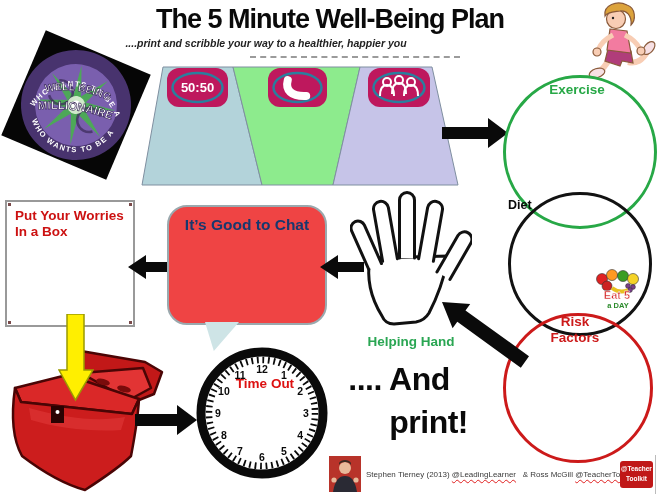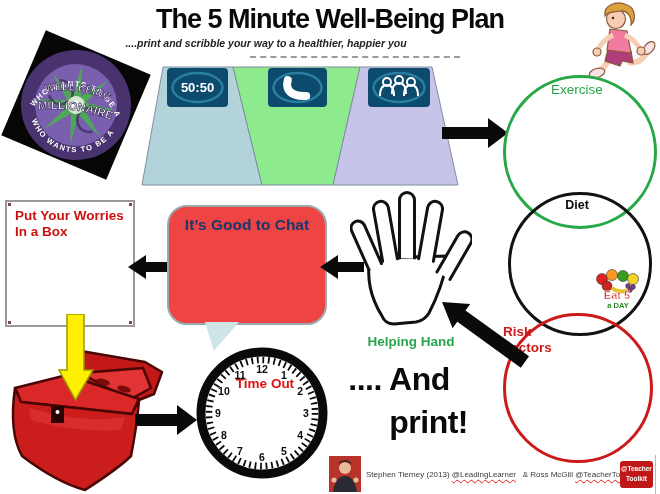--- a/index.html
+++ b/index.html
@@ -7,34 +7,34 @@
     font-family:"Liberation Sans",sans-serif;}
   .abs{position:absolute;}
 
   .title{top:4px;left:0;width:660px;text-align:center;font-size:27px;font-weight:bold;
     letter-spacing:-1px;color:#0a0a0a;transform:scaleY(1.05);}
   .subtitle{top:37px;left:0;width:532px;text-align:center;font-size:10.5px;font-style:italic;
     font-weight:bold;color:#222;}
 
   .dash-guide{top:56px;left:250px;width:210px;height:0;border-top:2px dashed #4a4a4a;opacity:.55;}
 
-  .lifeline-box{background:#0c4a6e;border-radius:4px;display:flex;align-items:center;justify-content:center;}
+  .lifeline-box{background:#be185d;border-radius:12px;display:flex;align-items:center;justify-content:center;}
   .ll5050{top:68px;left:167px;width:61px;height:39px;}
   .llphone{top:68px;left:268px;width:59px;height:39px;}
   .llaud{top:68px;left:368px;width:62px;height:39px;}
   .ll-ellipse{position:absolute;inset:0;}
   .ll-label{position:relative;color:#fff;font-weight:bold;font-size:13px;z-index:2;}
 
   .circle{border-radius:50%;background:transparent;}
   .c-exercise{top:75px;left:503px;width:148px;height:148px;border:3px solid #27a846;}
   .c-diet{top:192px;left:508px;width:138px;height:138px;border:3px solid #121212;}
   .c-risk{top:313px;left:503px;width:144px;height:144px;border:3px solid #cc1a1a;}
-  .lbl-exercise{top:82px;left:503px;width:148px;text-align:center;color:#27a846;font-weight:normal;font-size:13.5px;}
-  .lbl-diet{top:198px;left:508px;width:138px;text-align:center;color:#0a0a0a;font-weight:bold;font-size:12.5px;}
-  .lbl-risk{top:324px;left:503px;width:144px;text-align:left;color:#cc1a1a;font-weight:bold;font-size:13.5px;line-height:1.2;}
+  .lbl-exercise{top:82px;left:503px;width:148px;text-align:center;color:#27a846;font-weight:bold;font-size:13.5px;}
+  .lbl-diet{top:198px;left:508px;width:138px;color:#0a0a0a;font-weight:bold;font-size:12.5px;}
+  .lbl-risk{top:314px;left:503px;width:144px;text-align:center;color:#cc1a1a;font-weight:bold;font-size:13.5px;line-height:1.2;}
 
   .worries{top:200px;left:5px;width:130px;height:127px;background:#fff;border:2px solid #999;
     box-sizing:border-box;padding:6px 8px;color:#cc1111;font-weight:bold;font-size:13.5px;line-height:1.2;}
   .corner-dot{width:3px;height:3px;background:#7a4a4a;}
 
   .bubble{top:205px;left:167px;width:160px;height:120px;background:#ef4444;border:2px solid #9aa9ae;
     border-radius:20px;box-sizing:border-box;text-align:center;padding-top:9px;
     color:#18386e;font-weight:bold;font-size:15.5px;}
   .bubble-tail{top:322px;left:205px;width:34px;height:29px;background:#cee4e6;
     clip-path:polygon(0 0,100% 0,26% 100%);}

